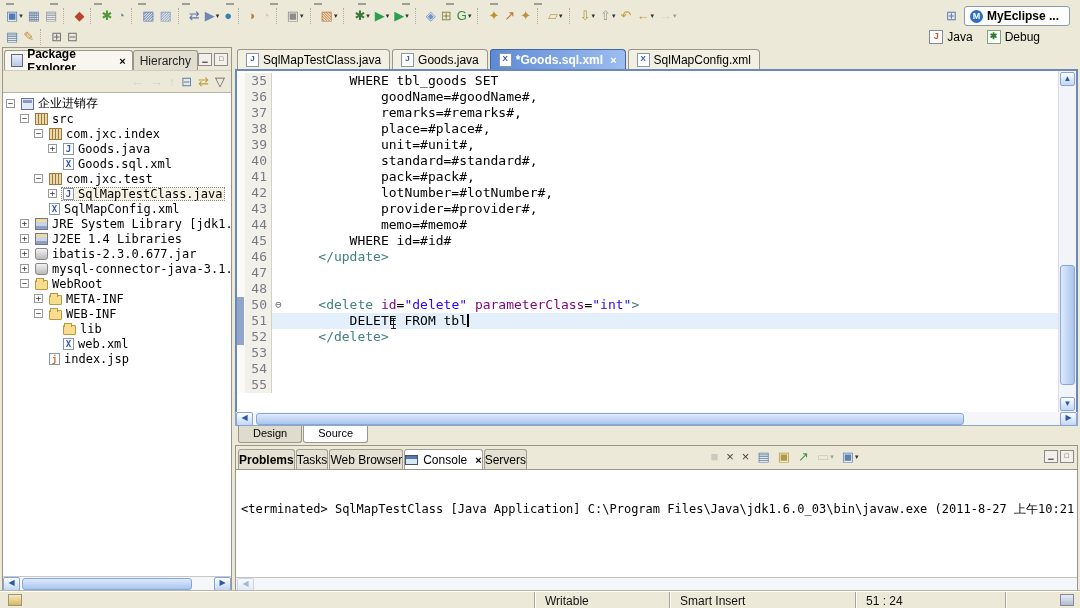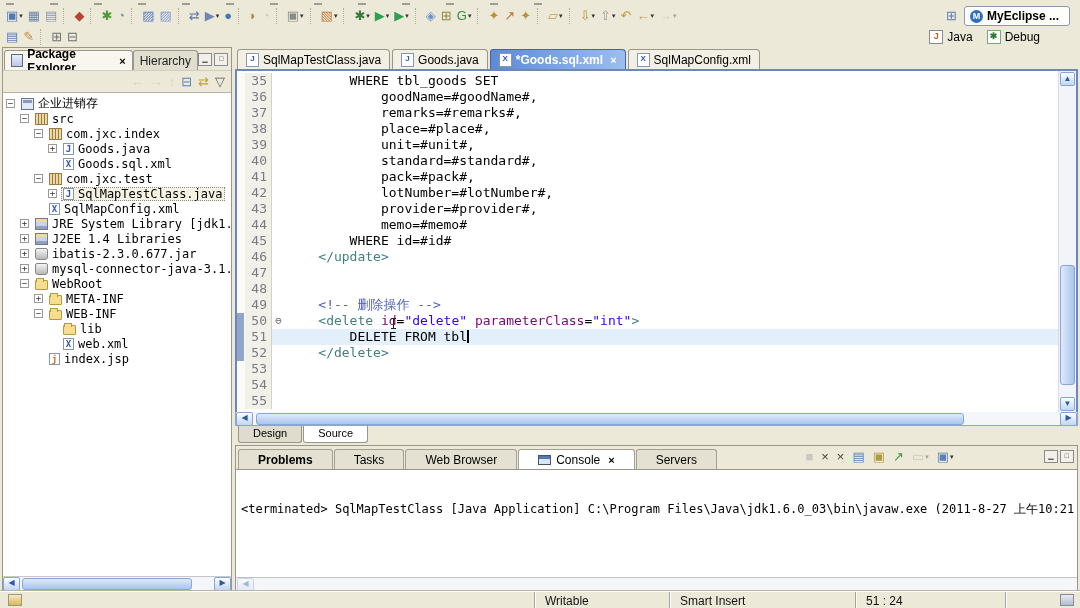--- a/index.html
+++ b/index.html
@@ -79,21 +79,21 @@
   .vscroll{position:absolute;top:0;right:0;bottom:0;width:17px;background:#f2f4f9;border-left:1px solid #d8dce6;}
   .vsb{position:absolute;left:1px;right:1px;height:14px;background:linear-gradient(#fdfeff,#c2d6f4);border:1px solid #86a4d8;border-radius:2px;color:#2c5aa0;font-size:8px;line-height:12px;text-align:center;box-sizing:border-box;}
   .vthumb{position:absolute;left:1px;right:1px;top:57%;height:35%;background:linear-gradient(90deg,#dfeafc,#a8c4ee);border:1px solid #88a6d8;border-radius:3px;box-sizing:border-box;}
   .ehscroll{height:14px;flex:none;display:flex;align-items:center;background:#f4f6fa;border:1px solid #8ea6c8;border-top:none;box-sizing:border-box;}
   .dsbar{height:17px;flex:none;display:flex;background:#ece9d8;padding-left:3px;}
   .dstab{font-size:11px;padding:1px 14px 2px;border:1px solid #9a968a;border-top:none;border-radius:0 0 3px 3px;background:#e0dccd;margin-right:1px;}
   .dstab.on{background:#fff;}
   
   .console{margin-top:2px;flex:1;display:flex;flex-direction:column;border:1px solid #9a9688;background:#ece9d8;box-sizing:border-box;min-height:0;}
   .ctabs{height:23px;display:flex;align-items:flex-end;padding-left:2px;}
-  .ctab{display:inline-flex;align-items:center;gap:5px;font-size:12px;height:19px;padding:0 19px;border:1px solid #a39f92;border-bottom:none;border-radius:3px 3px 0 0;background:#e4e0d2;margin-right:1px;}
+  .ctab{display:inline-flex;align-items:center;gap:5px;font-size:12px;height:19px;padding:0 0;border:1px solid #a39f92;border-bottom:none;border-radius:3px 3px 0 0;background:#e4e0d2;margin-right:1px;}
   .ctab.on{background:#fff;}
   .ctab.bold{font-weight:bold;}
   .cico{width:13px;height:10px;background:#d8e6f8;border:1px solid #456;box-sizing:border-box;}
   .cico::after{content:"";display:block;height:3px;background:#5577aa;}
   .ctools{margin-left:auto;display:flex;align-items:center;gap:4px;padding:0 3px 3px 0;}
   .cbody{flex:1;background:#fff;border-top:1px solid #9a9688;font-family:"DejaVu Sans Mono",monospace;font-size:12px;padding:3px 5px;white-space:pre;overflow:hidden;min-height:0;}
   .chscroll{height:13px;flex:none;display:flex;align-items:center;background:#f4f6fa;border-top:1px solid #c4c4bc;padding:0 1px;}
   
   .status{position:absolute;left:0;right:0;bottom:0;height:16px;background:#ece9d8;border-top:1px solid #fff;box-shadow:0 -1px 0 #b8b4a4;display:flex;align-items:flex-end;font-size:12px;color:#111;overflow:hidden;}
   .sic{width:12px;height:10px;background:linear-gradient(#f8e8c0,#d8b860);border:1px solid #997;margin:0 4px 2px 8px;}
@@ -500,21 +500,20 @@
             <div class="cl"><span class="ann"></span><span class="ln">39</span><span class="fd"></span><span class="cd"><span class="s-p">            unit=#unit#,</span></span></div>
             <div class="cl"><span class="ann"></span><span class="ln">40</span><span class="fd"></span><span class="cd"><span class="s-p">            standard=#standard#,</span></span></div>
             <div class="cl"><span class="ann"></span><span class="ln">41</span><span class="fd"></span><span class="cd"><span class="s-p">            pack=#pack#,</span></span></div>
             <div class="cl"><span class="ann"></span><span class="ln">42</span><span class="fd"></span><span class="cd"><span class="s-p">            lotNumber=#lotNumber#,</span></span></div>
             <div class="cl"><span class="ann"></span><span class="ln">43</span><span class="fd"></span><span class="cd"><span class="s-p">            provider=#provider#,</span></span></div>
             <div class="cl"><span class="ann"></span><span class="ln">44</span><span class="fd"></span><span class="cd"><span class="s-p">            memo=#memo#</span></span></div>
             <div class="cl"><span class="ann"></span><span class="ln">45</span><span class="fd"></span><span class="cd"><span class="s-p">        WHERE id=#id#</span></span></div>
             <div class="cl"><span class="ann"></span><span class="ln">46</span><span class="fd"></span><span class="cd"><span class="s-p">    </span><span class="s-t">&lt;/update&gt;</span></span></div>
             <div class="cl"><span class="ann"></span><span class="ln">47</span><span class="fd"></span><span class="cd"></span></div>
             <div class="cl"><span class="ann"></span><span class="ln">48</span><span class="fd"></span><span class="cd"></span></div>
-            <div class="cl"><span class="ann"></span><span class="ln">49</span><span class="fd"></span><span class="cd"><span class="s-p">    </span><span class="s-c">&lt;!-- 删除操作 --&gt;</span></span></div>
             <div class="cl"><span class="ann"><b></b></span><span class="ln">50</span><span class="fd">⊖</span><span class="cd"><span class="s-p">    </span><span class="s-t">&lt;delete</span><span class="s-p"> </span><span class="s-a">id</span><span class="s-p">=</span><span class="s-v">"delete"</span><span class="s-p"> </span><span class="s-a">parameterClass</span><span class="s-p">=</span><span class="s-v">"int"</span><span class="s-t">&gt;</span></span></div>
             <div class="cl hl"><span class="ann"><b></b></span><span class="ln">51</span><span class="fd"></span><span class="cd"><span class="s-p">        DELETE FROM tbl</span><span class="caret"></span></span></div>
             <div class="cl"><span class="ann"><b></b></span><span class="ln">52</span><span class="fd"></span><span class="cd"><span class="s-p">    </span><span class="s-t">&lt;/delete&gt;</span></span></div>
             <div class="cl"><span class="ann"></span><span class="ln">53</span><span class="fd"></span><span class="cd"></span></div>
             <div class="cl"><span class="ann"></span><span class="ln">54</span><span class="fd"></span><span class="cd"></span></div>
             <div class="cl"><span class="ann"></span><span class="ln">55</span><span class="fd"></span><span class="cd"></span></div>
           </div>
         <span class="ibeam" style="left:156px;top:247px;"></span>
         <div class="vscroll">
           <span class="vsb" style="top:1px;">▲</span>

